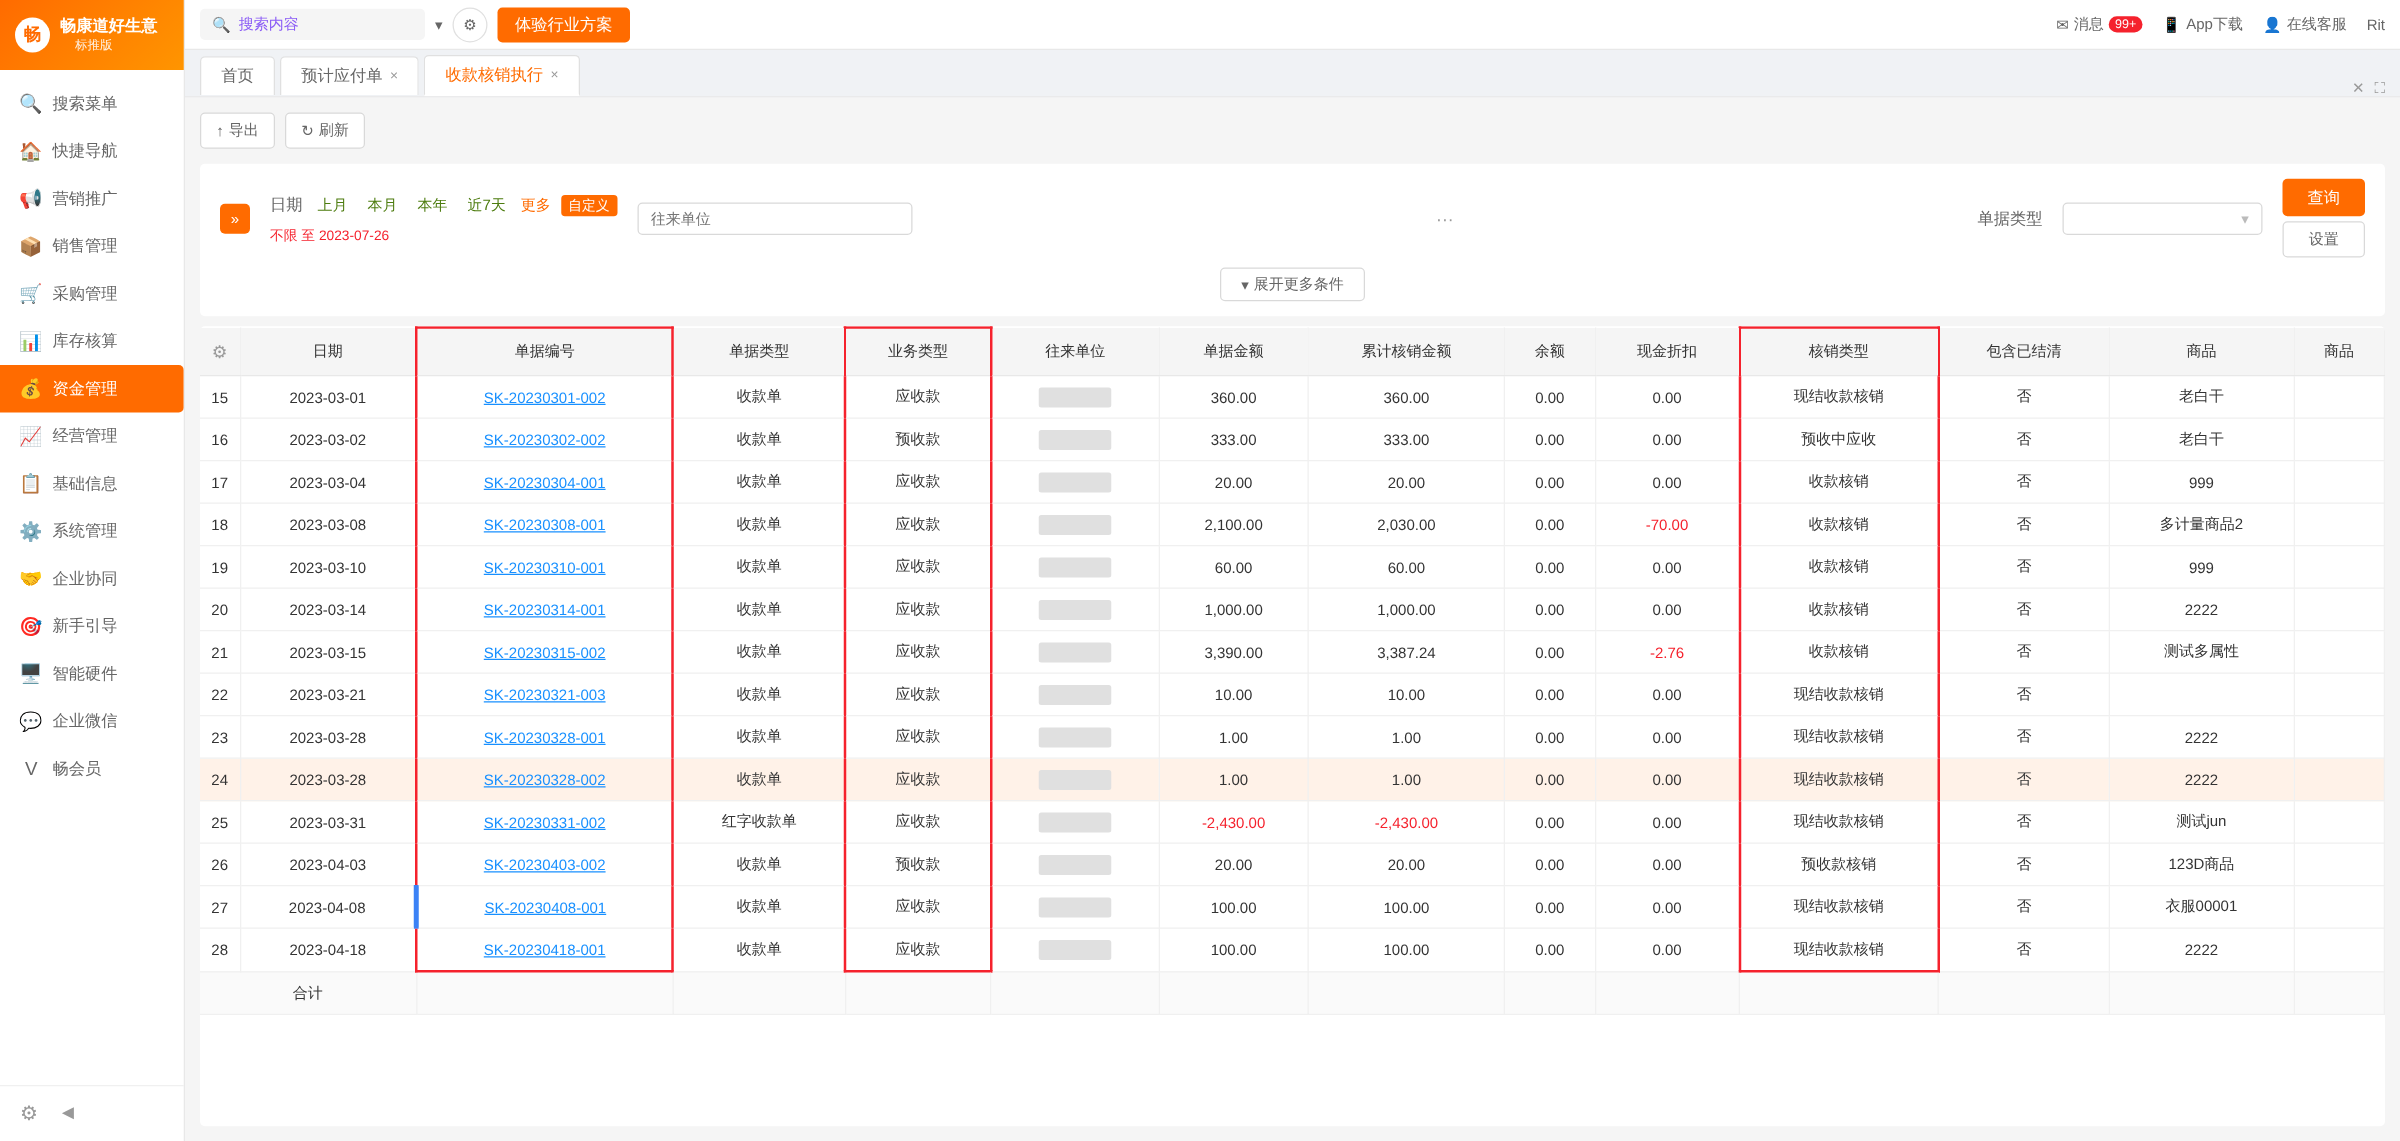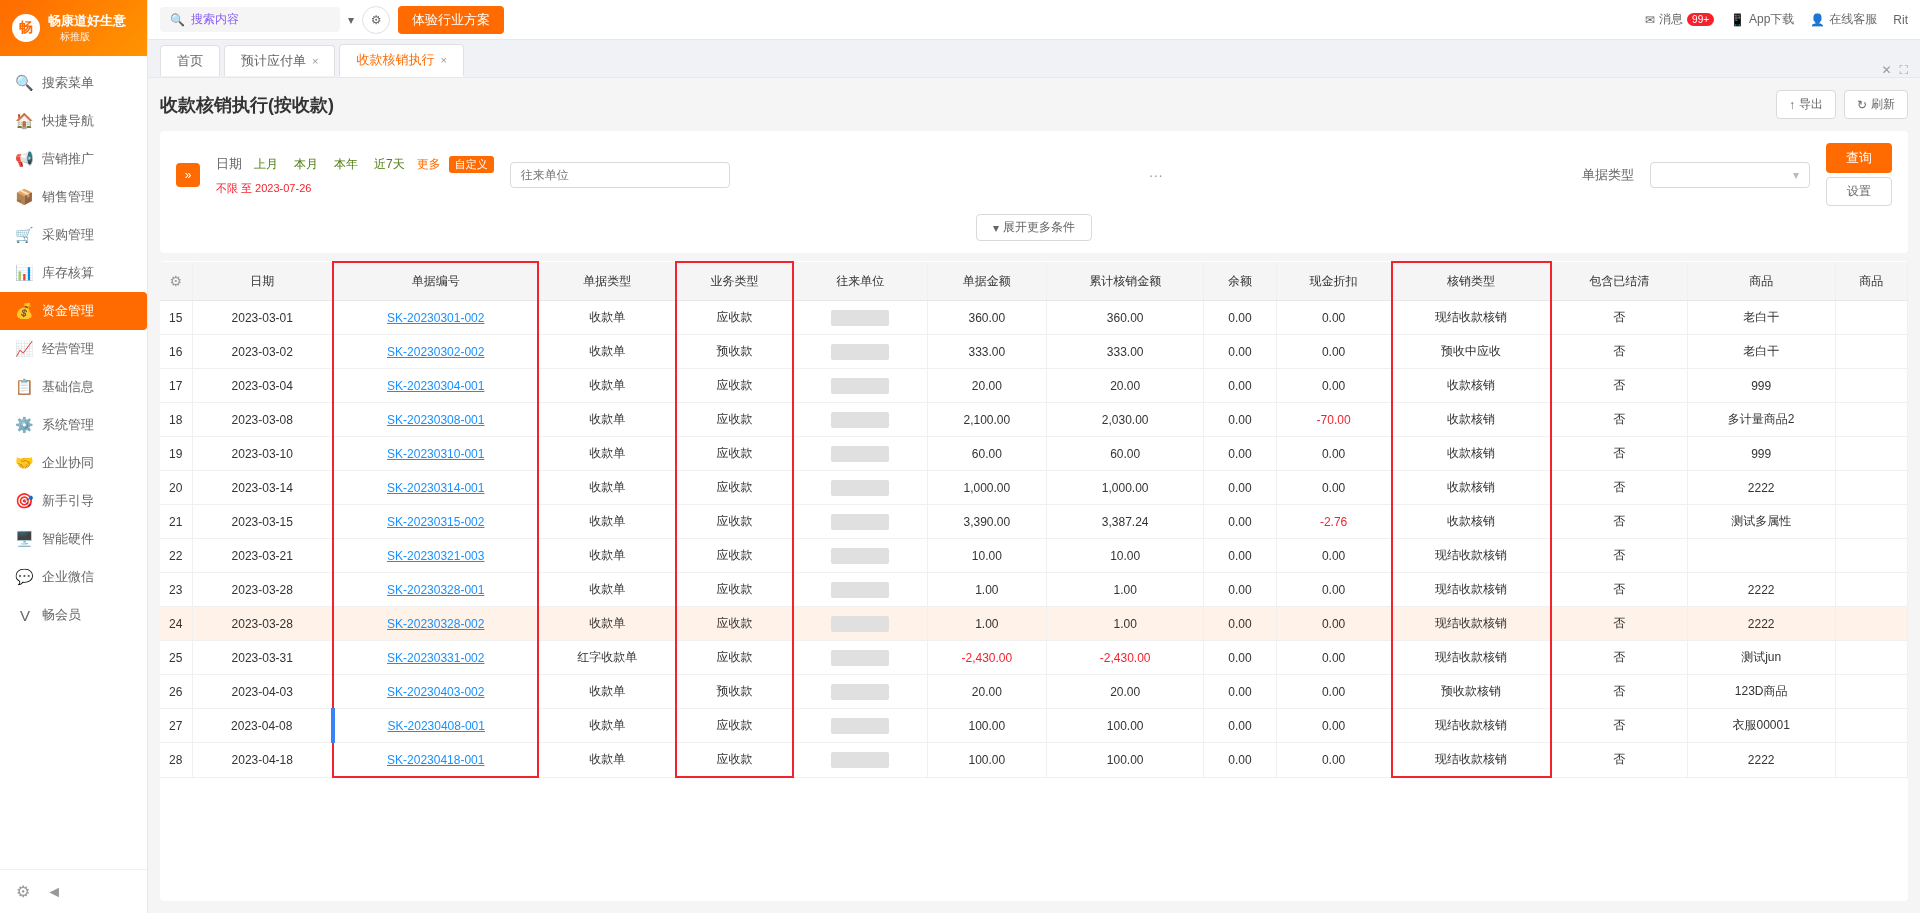--- a/index.html
+++ b/index.html
@@ -211,21 +211,20 @@
       </div>
     <div class="tabs-right">
       <span style="cursor:pointer;">✕</span>
       <span style="cursor:pointer;">⛶</span>
     </div>
   </div>
 
   <div class="page">
 
     <div class="page-header">
-      <h2 class="page-title">收款核销执行(按收款)</h2>
       <div class="page-actions">
         <button class="btn-export">
           <span>↑</span>
           <span>导出</span>
         </button>
         <button class="btn-refresh">
           <span>↻</span>
           <span>刷新</span>
         </button>
       </div>
@@ -507,18 +506,33 @@
       <td><span style="background:#e0e0e0;color:#e0e0e0;border-radius:2px;padding:1px 20px;">****</span></td>
       <td><span>100.00</span></td>
       <td><span>100.00</span></td>
       <td>0.00</td>
       <td><span>0.00</span></td>
       <td style="border-left:2px solid #f5222d;border-right:2px solid #f5222d;border-bottom:2px solid #f5222d;">现结收款核销</td>
       <td>否</td>
       <td>2222</td>
       <td></td>
     </tr>
+              <tr class="total-row">
+    <td colspan="2">合计</td>
+    <td></td>
+    <td></td>
+    <td></td>
+    <td></td>
+    <td></td>
+    <td></td>
+    <td></td>
+    <td></td>
+    <td></td>
+    <td></td>
+    <td></td>
+    <td></td>
+  </tr>
             </tbody>
         </table>
       </div>
     </div>
   </div>
 </div>
 
 </body></html>

